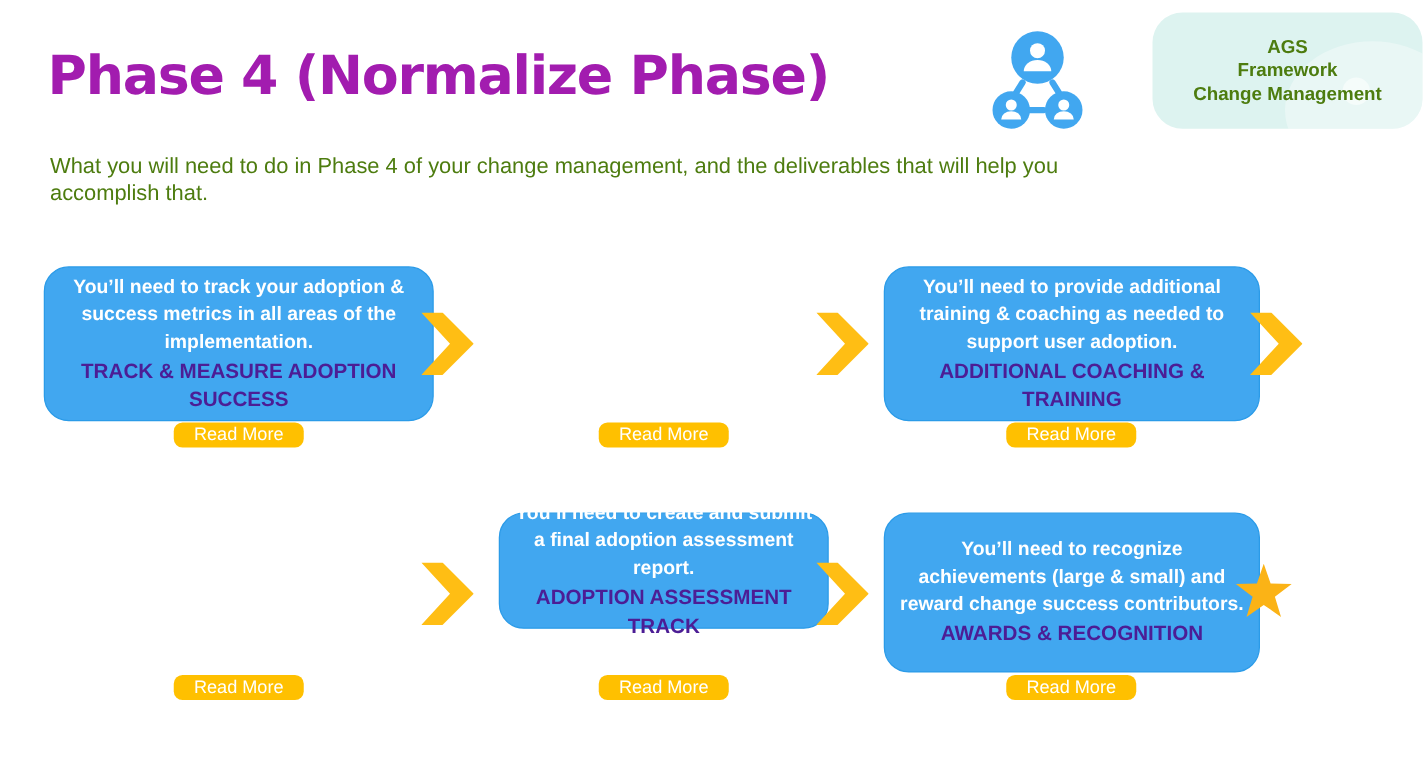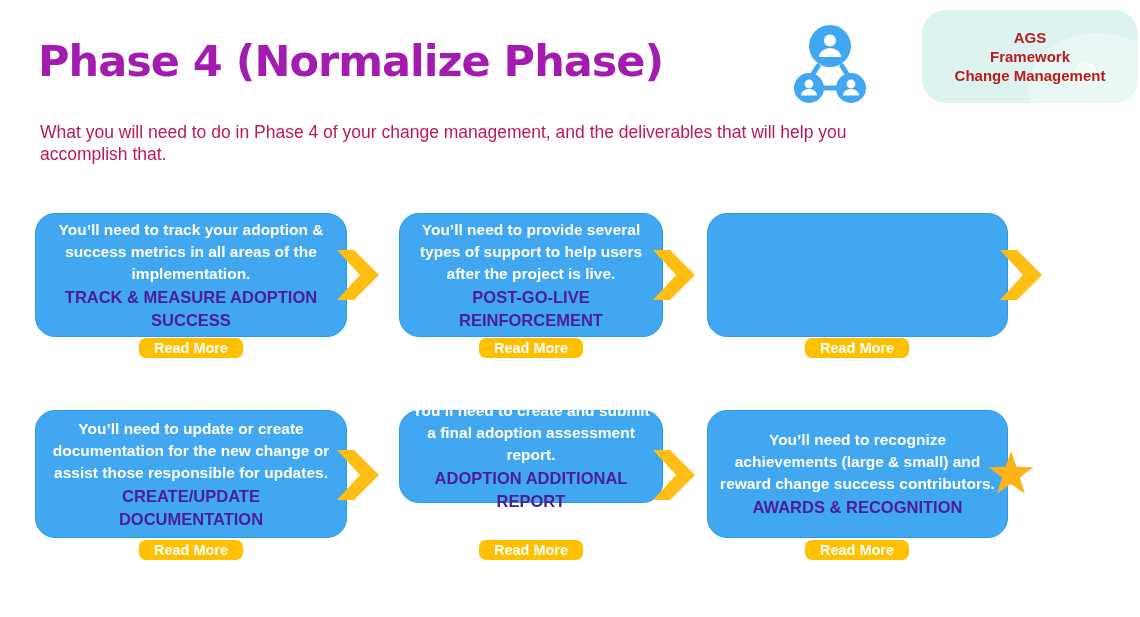--- a/index.html
+++ b/index.html
@@ -13,21 +13,21 @@
 
   
   .page-title {
     position:absolute; left:38px; top:40px;
     font-family:"DejaVu Sans", sans-serif;
     font-weight:bold; font-size:43px; letter-spacing:-1px;
     color:#a21caf; white-space:nowrap; line-height:1;
   }
   .subtitle {
     position:absolute; left:40px; top:121px; width:812px;
-    font-size:17.5px; line-height:22px; color:#be185d;
+    font-size:17.5px; line-height:22px; color:#4d7c0f;
   }
   .people-icon { position:absolute; left:793px; top:24px; width:90px; height:84px; }
 
   .badge {
     position:absolute; left:922px; top:10px; width:216px; height:93px;
     background:#DDF3F0; border-radius:24px;
     display:flex; align-items:center; justify-content:center;
     text-align:center; overflow:hidden;
   }
   .badge::after {
@@ -35,21 +35,21 @@
     width:140px; height:110px; border-radius:50%;
     background:rgba(255,255,255,0.35);
   }
   .badge::before {
     content:""; position:absolute; right:42px; top:52px;
     width:22px; height:22px; border-radius:50%;
     background:rgba(255,255,255,0.55);
   }
   .badge-text {
     position:relative; z-index:1;
-    color:#b91c1c; font-weight:bold; font-size:15px; line-height:19px;
+    color:#4d7c0f; font-weight:bold; font-size:15px; line-height:19px;
   }
 
   
   .card {
     position:absolute; border-radius:20px;
     background:#41A7F0; border:1px solid #2B9BE8;
     display:flex; flex-direction:column; align-items:center; justify-content:center;
     text-align:center; padding:6px 12px;
   }
   .card-body { color:#ffffff; font-weight:bold; font-size:15.5px; line-height:22px; }
@@ -59,21 +59,21 @@
   .card-2 { left:399px; top:213px; width:264px; height:124px; }
   .card-3 { left:707px; top:213px; width:301px; height:124px; }
   .card-4 { left:35px;  top:410px; width:312px; height:128px; }
   .card-5 { left:399px; top:410px; width:264px; height:93px; }
   .card-6 { left:707px; top:410px; width:301px; height:128px; }
 
   .read-more {
     position:absolute; width:104px; height:20px;
     background:#FFC000; border:none; border-radius:7px;
     color:#ffffff; font-family:"Liberation Sans", sans-serif;
-    font-weight:bold; font-size:14.5px; line-height:20px;
+    font-weight:normal; font-size:14.5px; line-height:20px;
     text-align:center; cursor:pointer; padding:0;
   }
   .rm-1 { left:139px; top:338px; }
   .rm-2 { left:479px; top:338px; }
   .rm-3 { left:805px; top:338px; }
   .rm-4 { left:139px; top:540px; }
   .rm-5 { left:479px; top:540px; }
   .rm-6 { left:805px; top:540px; }
 
   
@@ -118,34 +118,28 @@
       <div>Change Management</div>
     </div>
   </div>
 
   <div class="subtitle">What you will need to do in Phase 4 of your change management, and the deliverables that will help you accomplish that.</div>
 
   <div class="card card-1">
     <div class="card-body">You’ll need to track your adoption &amp; success metrics in all areas of the implementation.</div>
     <div class="card-heading">TRACK &amp; MEASURE ADOPTION SUCCESS</div>
   </div>
-  <div class="card card-2">
-    <div class="card-body">You’ll need to provide several types of support to help users after the project is live.</div>
-    <div class="card-heading">POST-GO-LIVE REINFORCEMENT</div>
-  </div>
   <div class="card card-3">
+    <div class="card-body">You’ll need to provide additional training &amp; coaching as needed to support user adoption.</div>
+    <div class="card-heading">ADDITIONAL COACHING &amp; TRAINING</div>
   </div>
 
-  <div class="card card-4">
-    <div class="card-body">You’ll need to update or create documentation for the new change or assist those responsible for updates.</div>
-    <div class="card-heading">CREATE/UPDATE DOCUMENTATION</div>
-  </div>
   <div class="card card-5">
     <div class="card-body">You’ll need to create and submit a final adoption assessment report.</div>
-    <div class="card-heading">ADOPTION ADDITIONAL REPORT</div>
+    <div class="card-heading">ADOPTION ASSESSMENT TRACK</div>
   </div>
   <div class="card card-6">
     <div class="card-body">You’ll need to recognize achievements (large &amp; small) and reward change success contributors.</div>
     <div class="card-heading">AWARDS &amp; RECOGNITION</div>
   </div>
 
   <button class="read-more rm-1">Read More</button>
   <button class="read-more rm-2">Read More</button>
   <button class="read-more rm-3">Read More</button>
   <button class="read-more rm-4">Read More</button>

